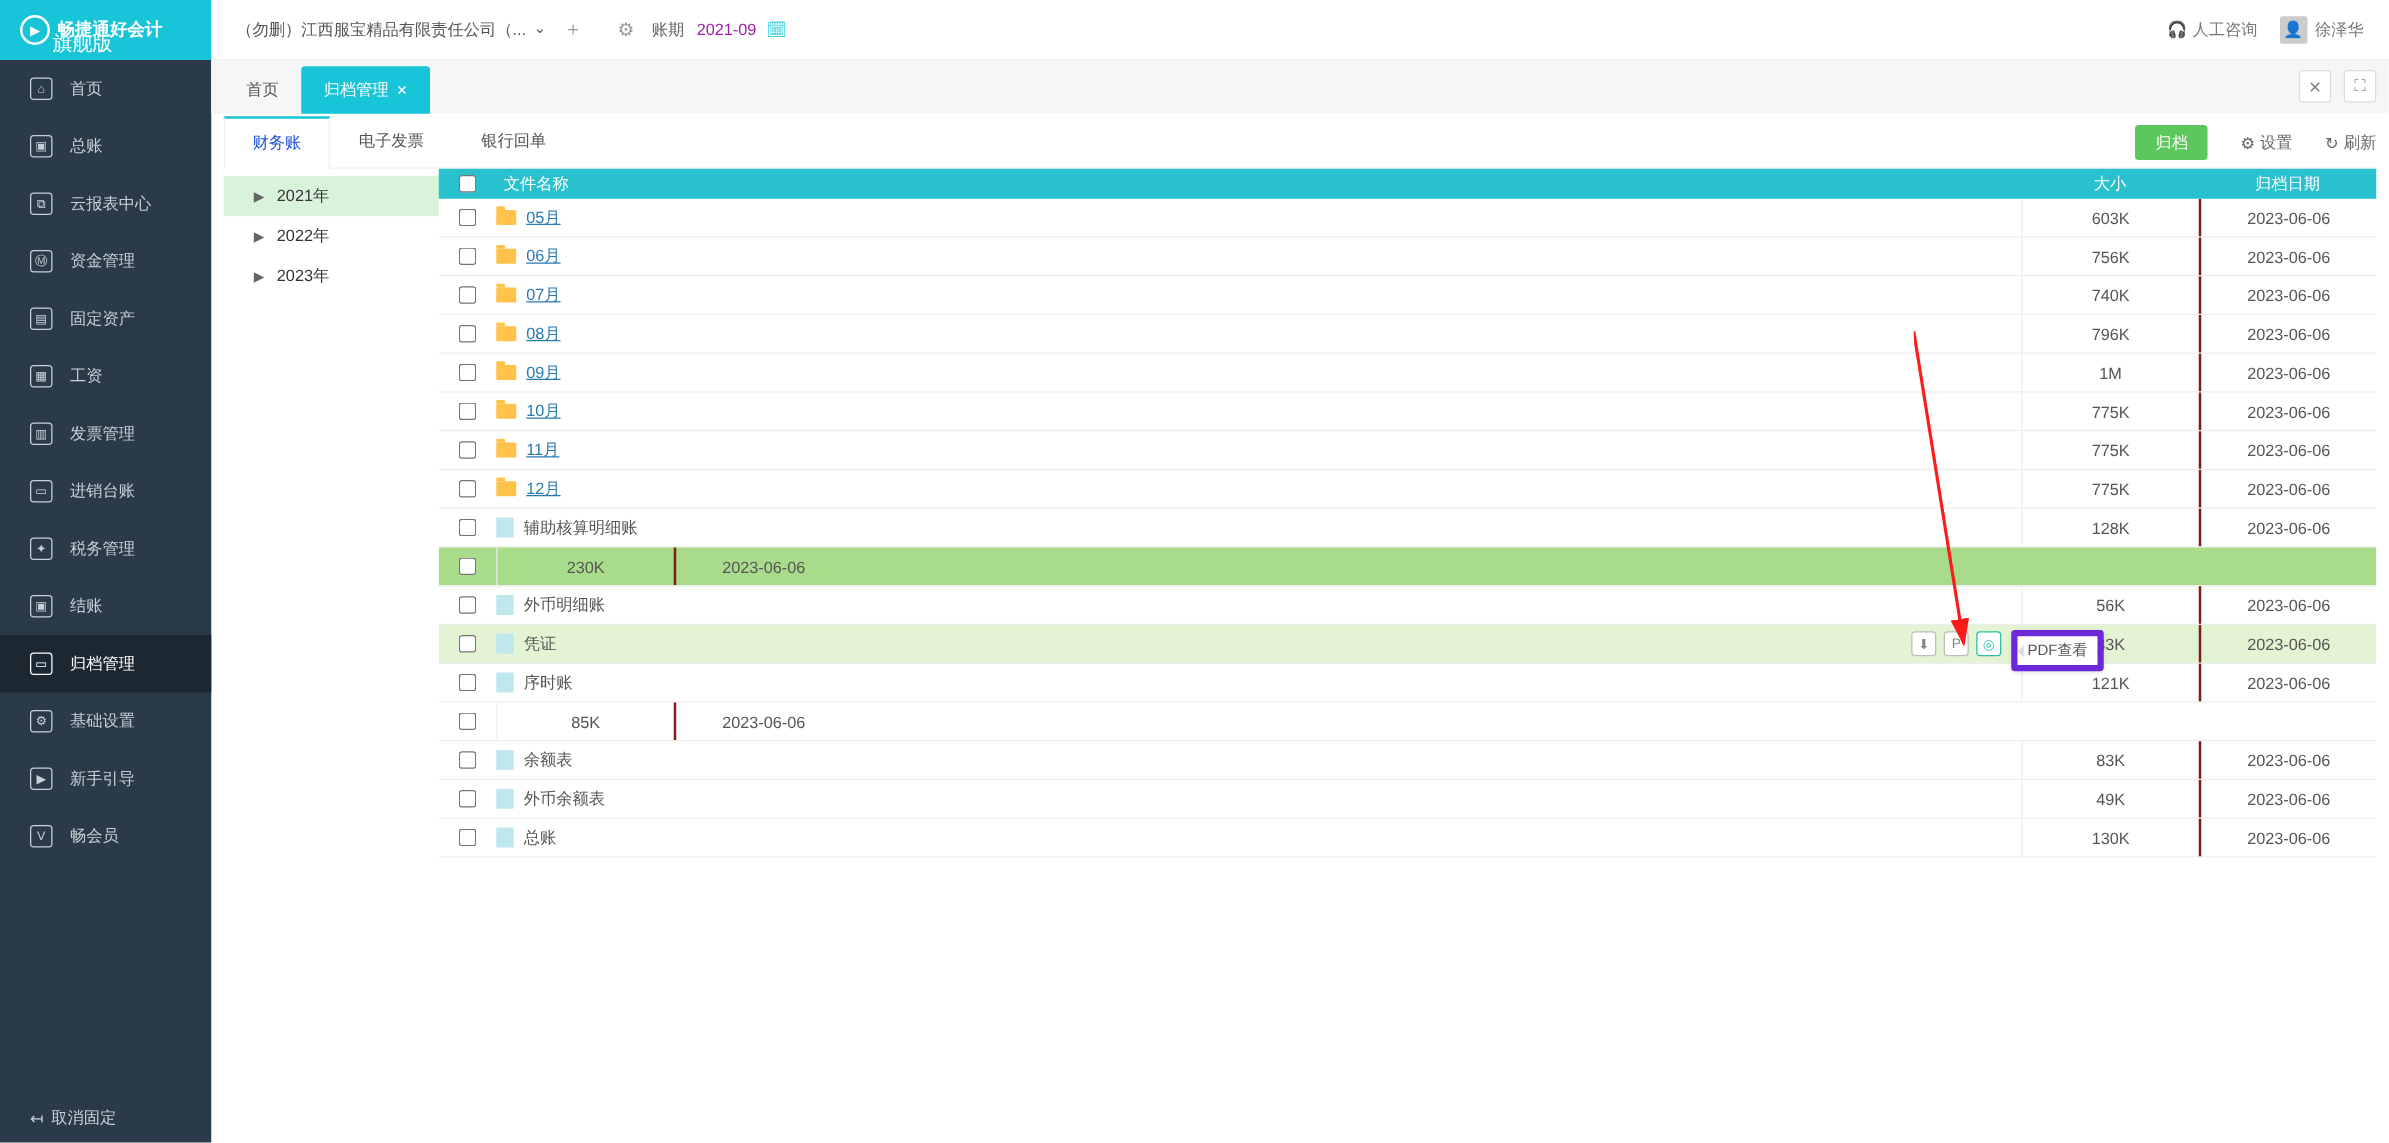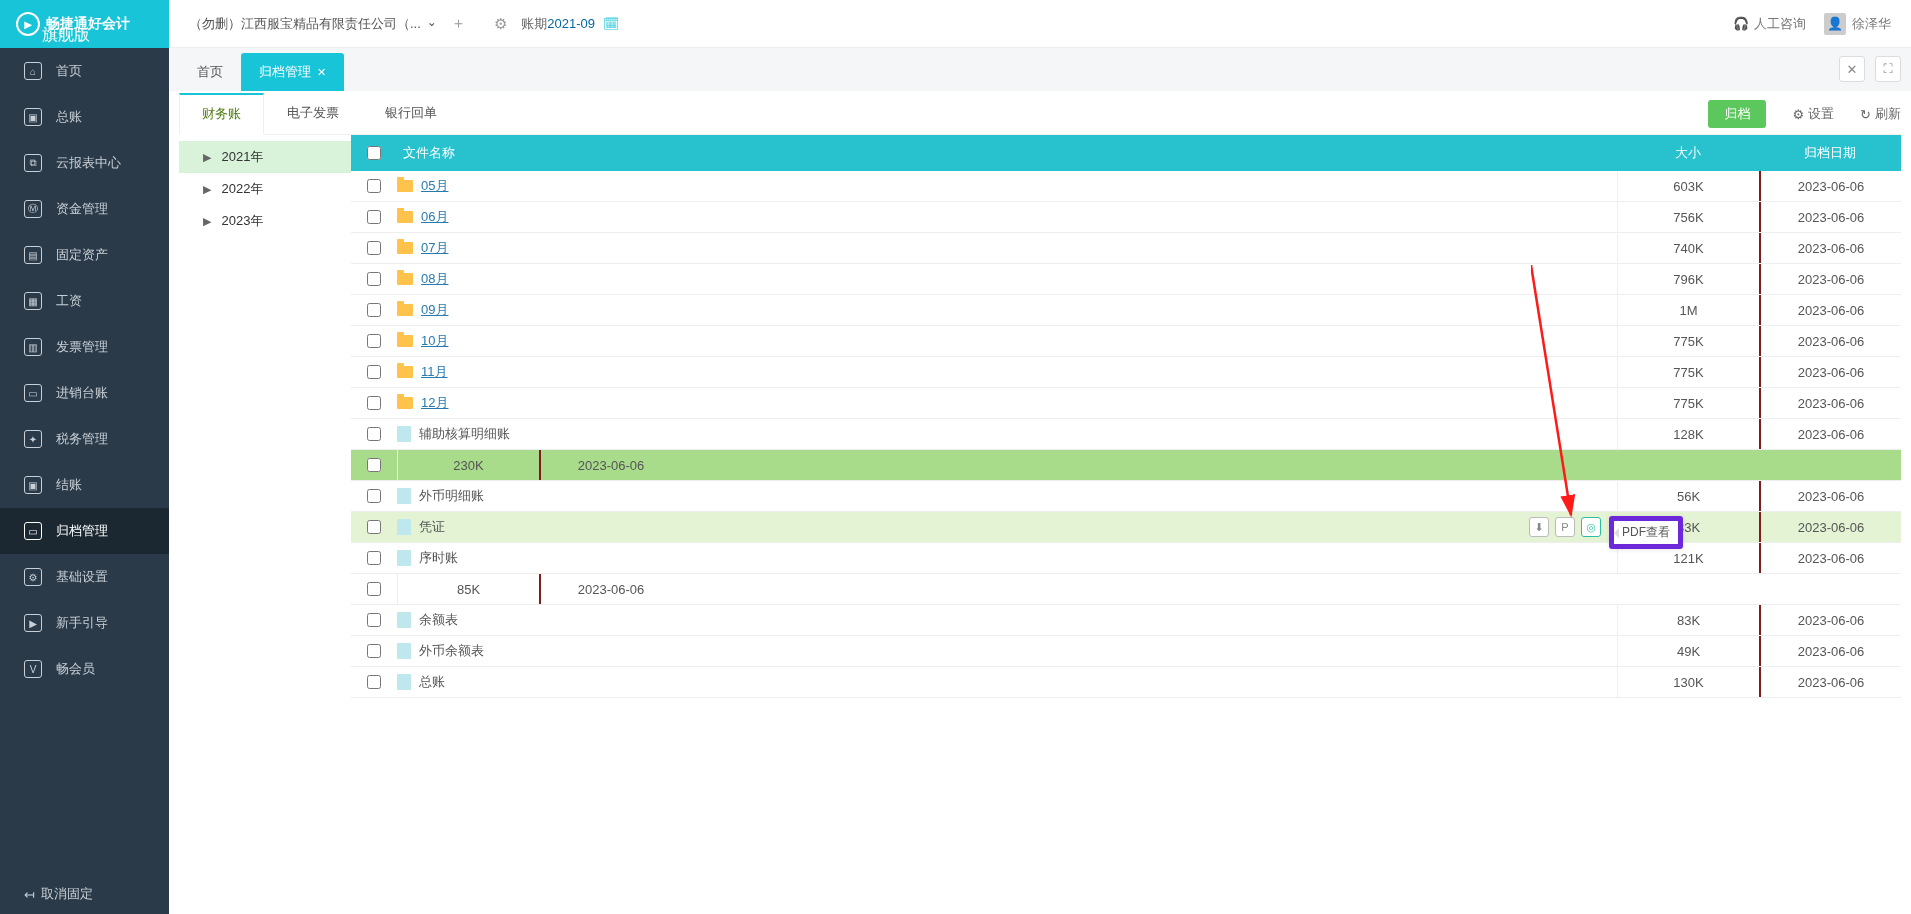--- a/index.html
+++ b/index.html
@@ -13,45 +13,45 @@
 .menu-item.active{background:#1b2731;color:#fff}
 .menu-icon{width:18px;height:18px;margin-right:14px;display:inline-flex;align-items:center;justify-content:center;border:1.5px solid currentColor;border-radius:3px;font-size:10px}
 .sidebar-footer{margin-top:auto;height:40px;display:flex;align-items:center;padding:0 24px;color:#c8cfd6;cursor:pointer}
 .main{flex:1;display:flex;flex-direction:column;min-width:0}
 .topbar{height:48px;background:#fff;border-bottom:1px solid #eee;display:flex;align-items:center;padding:0 20px;color:#666}
 .topbar .company{display:flex;cursor:pointer}
 .topbar .company span{color:#555}
 .topbar .chev{color:#18c4d8;margin-left:6px;font-size:12px}
 .topbar .sep-icon{margin:0 14px;color:#999;cursor:pointer;font-size:15px}
 .topbar .period-lbl{margin-left:0}
-.topbar .period-val{color:#0369a1}
+.topbar .period-val{margin-left:10px;color:#a21caf}
 .topbar .cal{color:#18c4d8;margin-left:8px}
 .topbar-right{margin-left:auto;display:flex;align-items:center;color:#777}
 .topbar-right .item{margin-left:18px;display:flex;align-items:center;cursor:pointer}
 .topbar-right .avatar{width:22px;height:22px;background:#ccc;border-radius:2px;margin-right:6px;display:inline-flex;align-items:center;justify-content:center;color:#fff}
 .tabbar{height:43px;background:#f5f6f7;display:flex;align-items:flex-end;padding:0 10px;position:relative}
 .tab{padding:0 18px;height:38px;display:flex;align-items:center;cursor:pointer;color:#555;border-radius:3px 3px 0 0}
 .tab.active{background:#18c4d8;color:#fff}
 .tab .close{margin-left:6px;font-size:11px}
 .tabbar-tools{position:absolute;right:10px;top:8px;display:flex;gap:10px}
 .tabbar-tools div{width:26px;height:26px;border:1px solid #ddd;border-radius:3px;display:flex;align-items:center;justify-content:center;color:#888;cursor:pointer;background:#fff}
 .content{flex:1;padding:0 10px 10px 10px;display:flex;flex-direction:column;min-height:0}
 .subtabs-row{height:44px;display:flex;align-items:flex-end;border-bottom:1px solid #eee}
 .subtab{padding:10px 22px;cursor:pointer;color:#555;border:1px solid transparent;border-bottom:none}
-.subtab.active{color:#4d7c0f;border-color:#eee;border-bottom:2px solid #fff;margin-bottom:-1px;background:#fff;border-top:2px solid #18c4d8}
+.subtab.active{color:#1d4ed8;border-color:#eee;border-bottom:2px solid #fff;margin-bottom:-1px;background:#fff;border-top:2px solid #18c4d8}
 .subtabs-right{margin-left:auto;display:flex;align-items:center;gap:26px;padding-bottom:6px}
 .btn-primary{background:#5cc75c;color:#fff;padding:5px 16px;border-radius:3px;cursor:pointer;font-size:13px}
 .link-btn{color:#666;cursor:pointer;display:flex;align-items:center;gap:4px}
 .body-split{display:flex;flex:1;min-height:0}
 .year-tree{width:172px;padding-top:6px}
 .year-item{height:32px;display:flex;align-items:center;padding-left:24px;cursor:pointer;color:#333}
 .year-item .arrow{margin-right:10px;color:#666;font-size:11px}
 .year-item.sel{background:#d9f2da}
 .table-wrap{flex:1;display:flex;flex-direction:column;min-width:0;position:relative}
-.thead{height:36px;background:#28c2cf;color:#fff;display:flex;align-items:center;font-size:13px}
+.thead{height:24px;background:#28c2cf;color:#fff;display:flex;align-items:center;font-size:13px}
 .th-check{width:46px;display:flex;justify-content:center}
 .th-name{flex:1;padding-left:6px}
 .th-size{width:142px;text-align:center}
 .th-date{width:142px;text-align:center}
 .tbody{flex:1;overflow:auto}
 .row{height:31px;border-bottom:1px solid #eee;display:flex;align-items:center;font-size:13px;color:#444;position:relative}
 .row.hl-dark{background:#a8db8a}
 .row.hl-light{background:#e3f3d3}
 .cell-check{width:46px;display:flex;justify-content:center}
 .cell-name{flex:1;display:flex;align-items:center;gap:8px;min-width:0}

